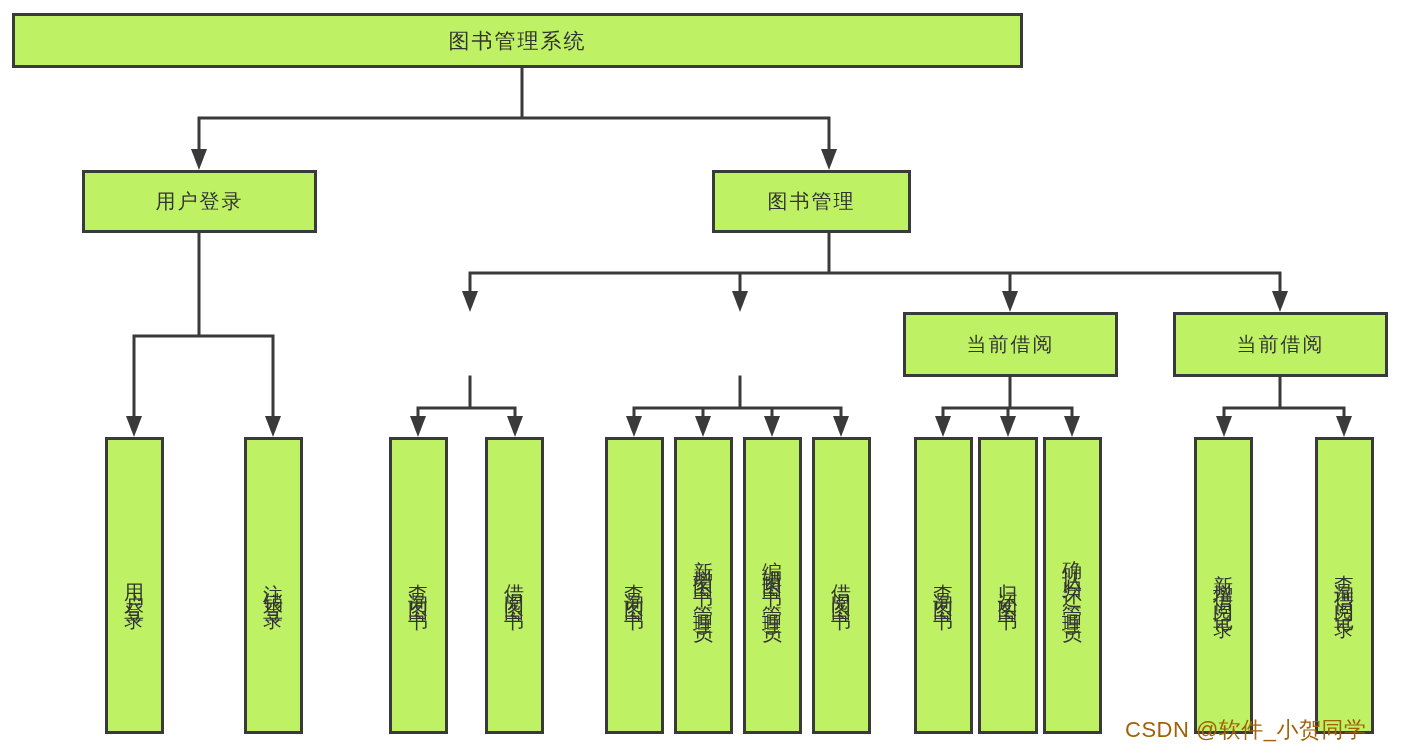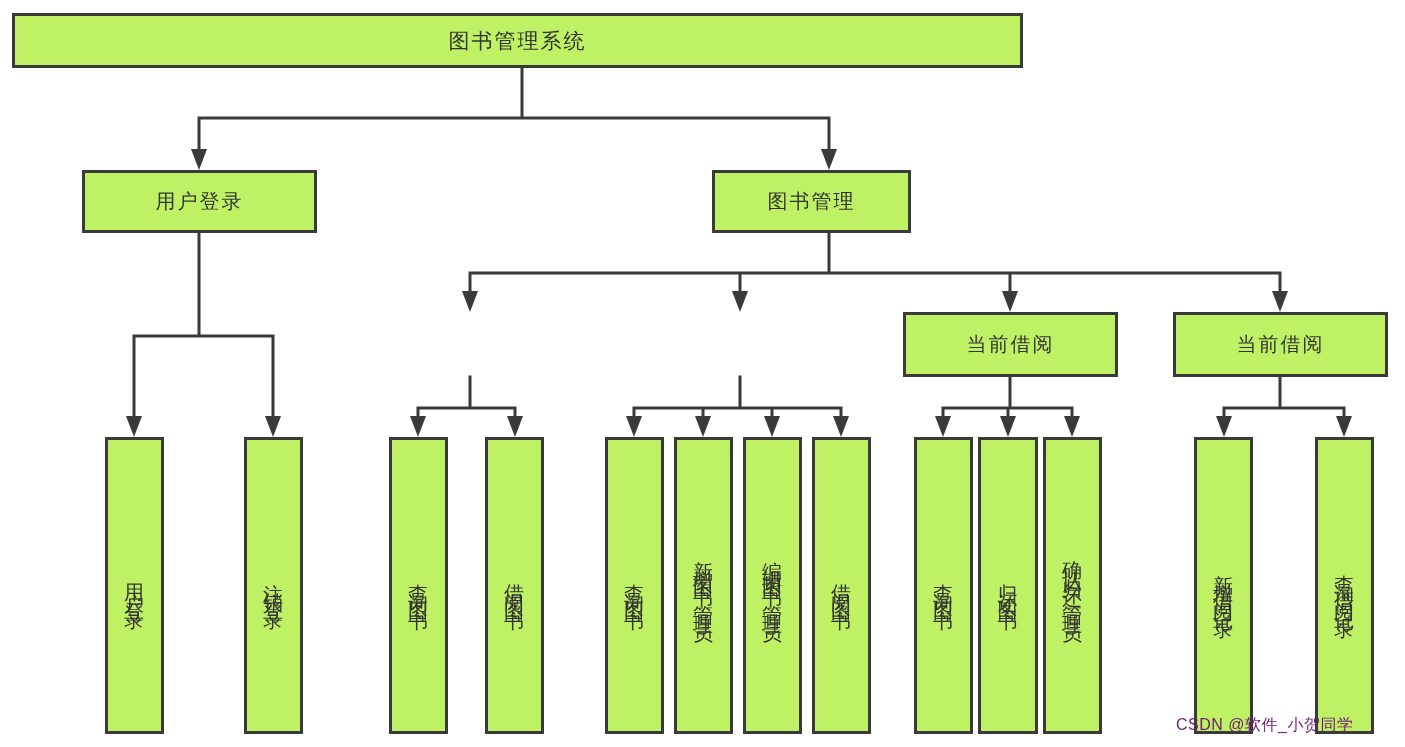--- a/index.html
+++ b/index.html
@@ -12,22 +12,22 @@
     position:absolute;box-sizing:border-box;border:3px solid #3a3a3a;background:#bef264;
     display:flex;align-items:center;justify-content:center;z-index:1;
   }
   .h-label{font-size:20px;letter-spacing:2px;white-space:nowrap;}
   .root .h-label{font-size:21px;}
   .leaf .v-label{
     writing-mode:vertical-rl;text-orientation:mixed;
     font-size:20px;line-height:1;letter-spacing:9px;white-space:nowrap;
   }
   #watermark{
-    position:absolute;left:1176px;top:715px;z-index:2;
-    font-size:16px;color:#701a75;white-space:nowrap;letter-spacing:0.5px;
+    position:absolute;left:1125px;top:715px;z-index:2;
+    font-size:22px;color:#a16207;white-space:nowrap;letter-spacing:0.5px;
   }
 </style>
 </head>
 <body>
 
 <div id="stage">
 
   <svg id="wires" width="1405" height="747" viewBox="0 0 1405 747">
     <g stroke="#3a3a3a" stroke-width="3" fill="none" stroke-linecap="square">
 

